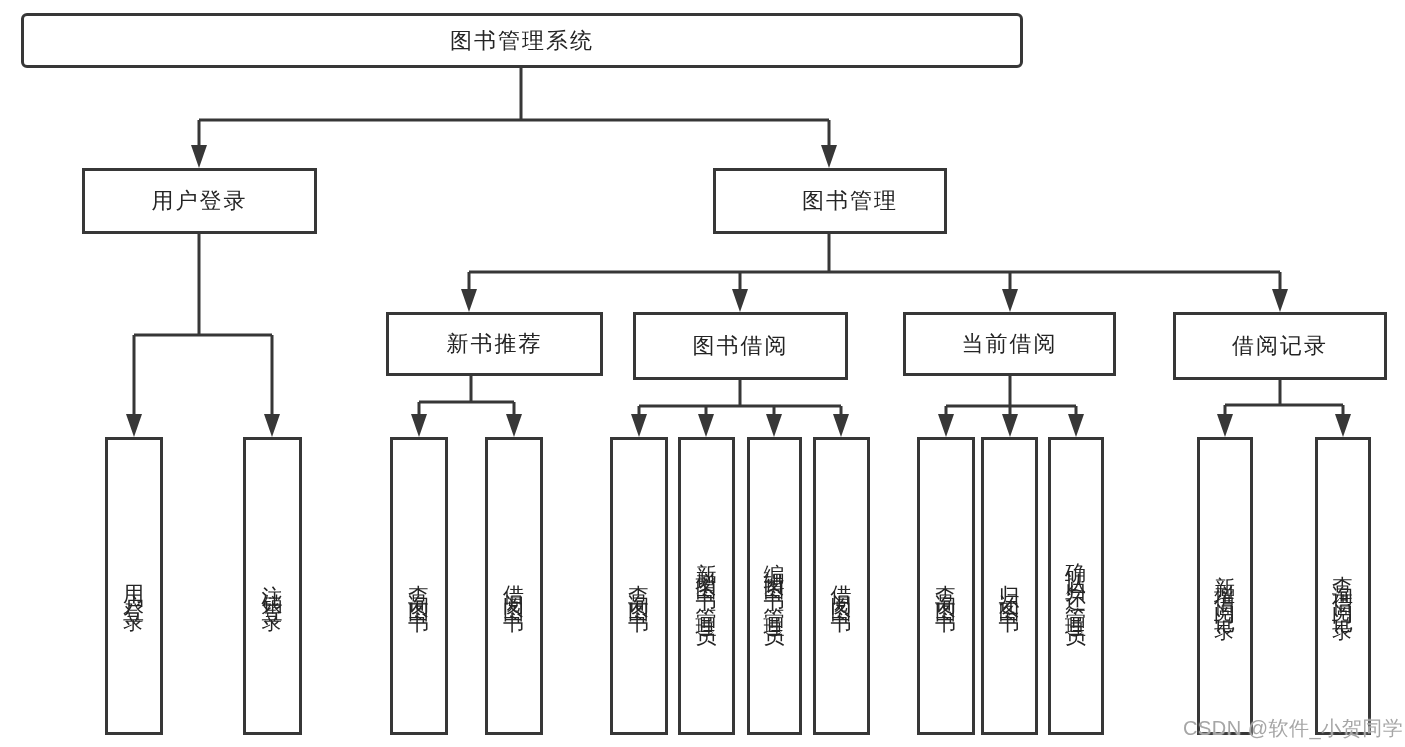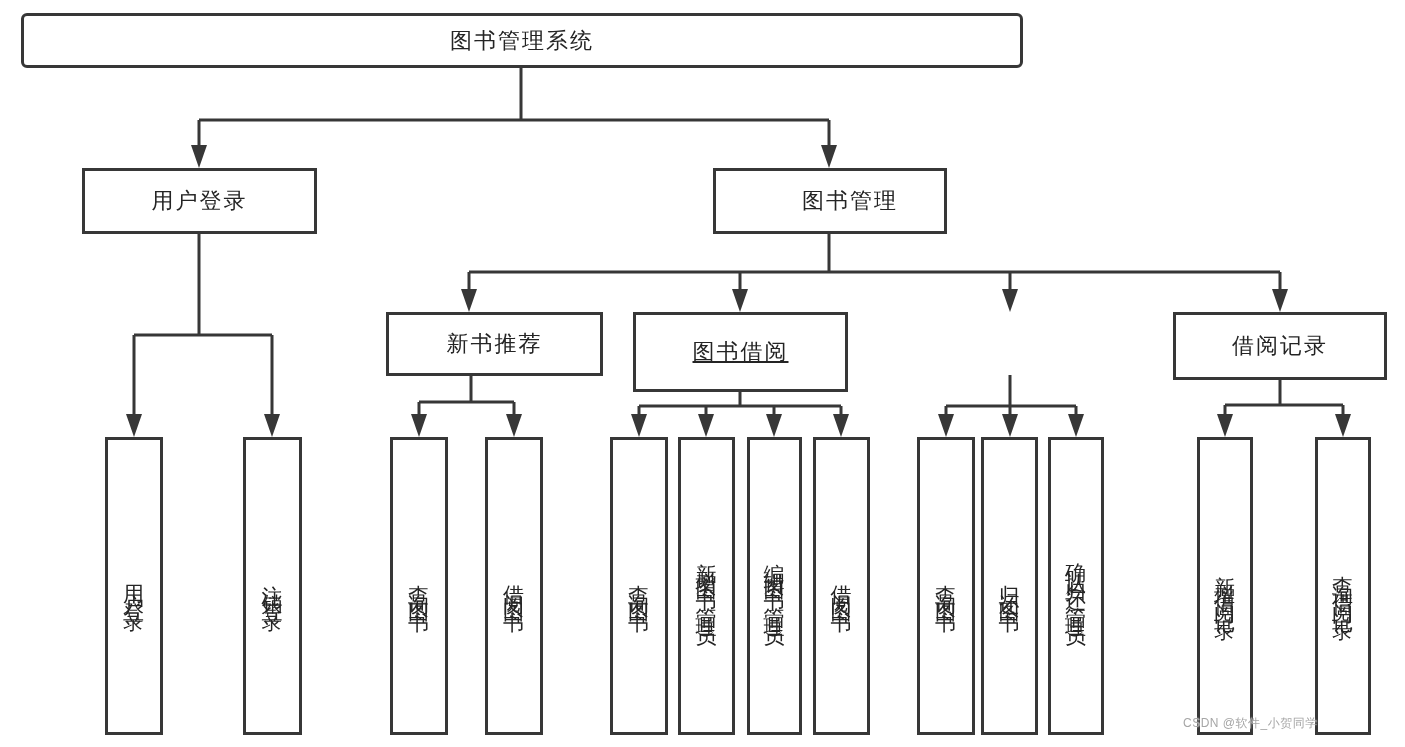--- a/index.html
+++ b/index.html
@@ -32,21 +32,21 @@
     writing-mode:vertical-rl;
     text-orientation:mixed;
     font-size:21px;
     letter-spacing:9px;
     line-height:1;
     color:var(--text-color);
   }
   .watermark{
     position:absolute;
     left:1183px;top:715px;
-    font-size:12px;
+    font-size:20px;
     color:var(--wm-color);
     letter-spacing:0.5px;
     white-space:nowrap;
     text-shadow:0 0 2px #ffffff;
   }
 </style>
 </head>
 <body>
 
 <div id="stage">
@@ -86,21 +86,22 @@
     <polygon points="1225,437 1217,414 1233,414"></polygon>
     <polygon points="1343,437 1335,414 1351,414"></polygon>
   </svg>
 
   <div class="node h-node" style="left:21px;top:13px;width:1002px;height:55px;border-radius:6px;">图书管理系统</div>
 
   <div class="node h-node" style="left:82px;top:168px;width:235px;height:66px;">用户登录</div>
   <div class="node h-node" style="left:713px;top:168px;width:234px;height:66px;padding-left:40px;">图书管理</div>
 
   <div class="node h-node" style="left:363px;top:312px;width:217px;height:64px;margin-left:23px;">新书推荐</div>
-  <div class="node h-node" style="left:633px;top:312px;width:215px;height:80px;text-decoration:underline;">图书借阅</div>
+  <div class="node h-node" style="left:633px;top:312px;width:215px;height:68px;">图书借阅</div>
+  <div class="node h-node" style="left:903px;top:312px;width:213px;height:64px;">当前借阅</div>
   <div class="node h-node" style="left:1173px;top:312px;width:214px;height:68px;">借阅记录</div>
 
   <div class="node leaf" style="left:105px;top:437px;width:58px;height:298px;">
     <span>用户登录</span>
   </div>
   <div class="node leaf" style="left:243px;top:437px;width:59px;height:298px;">
     <span>注销登录</span>
   </div>
 
   <div class="node leaf" style="left:390px;top:437px;width:58px;height:298px;">

